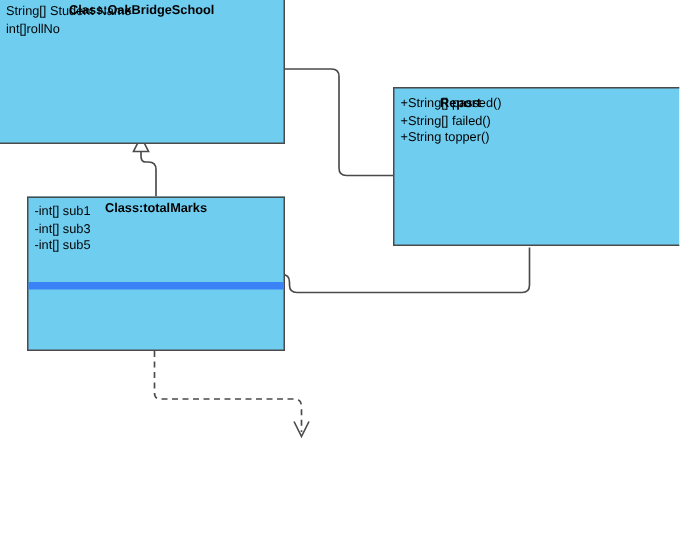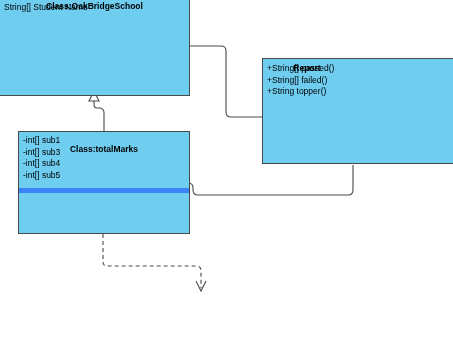--- a/index.html
+++ b/index.html
@@ -95,38 +95,38 @@
     <polygon class="arrow-hollow" points="94,91 89,101 99,101"></polygon>
 
     <path class="edge-dashed" d="M 103 234 L 103 262 Q 103 266 107 266 L 196 266 Q 201 266 201 271 L 201 288"></path>
     <path class="arrow-open" d="M 196 281 L 201 291 L 206 281"></path>
   </svg>
 
   <div class="uml-class" style="left:-1px; top:-1px; width:191px; height:97px;">
     <div class="class-title" style="top:1px;">Class:OakBridgeSchool</div>
     <div class="compartment" style="top:2px;">
       <div class="member">String[] Student Name</div>
+      <div class="member">int[]rollNo</div>
     </div>
   </div>
 
   <div class="uml-class" style="left:262px; top:58px; width:200px; height:106px;">
     <div class="class-title" style="top:4px; right:110px; left:0;">Report</div>
     <div class="compartment" style="top:4px;">
       <div class="member">+String[] passed()</div>
       <div class="member">+String[] failed()</div>
       <div class="member">+String topper()</div>
     </div>
   </div>
 
   <div class="uml-class" style="left:18px; top:131px; width:172px; height:103px;">
-    <div class="class-title" style="top:12px;">Class:totalMarks</div>
+    <div class="class-title" style="top:1px;">Class:totalMarks</div>
     <div class="compartment with-rule" style="top:3px; height:58px;">
       <div class="member">-int[] sub1</div>
       <div class="member">-int[] sub3</div>
-      <div class="member">-int[] sub4</div>
       <div class="member">-int[] sub5</div>
     </div>
     <div class="compartment" style="top:64px;">
     </div>
   </div>
 
 
 </div>
 
 </body></html>

